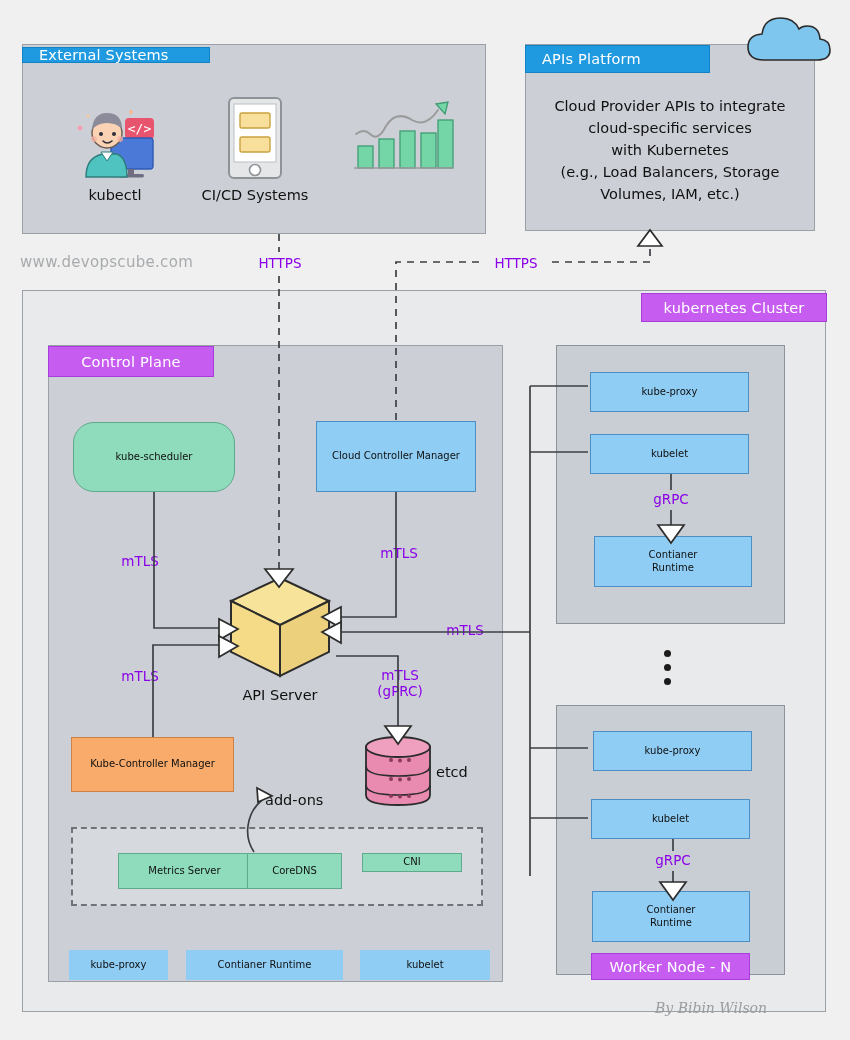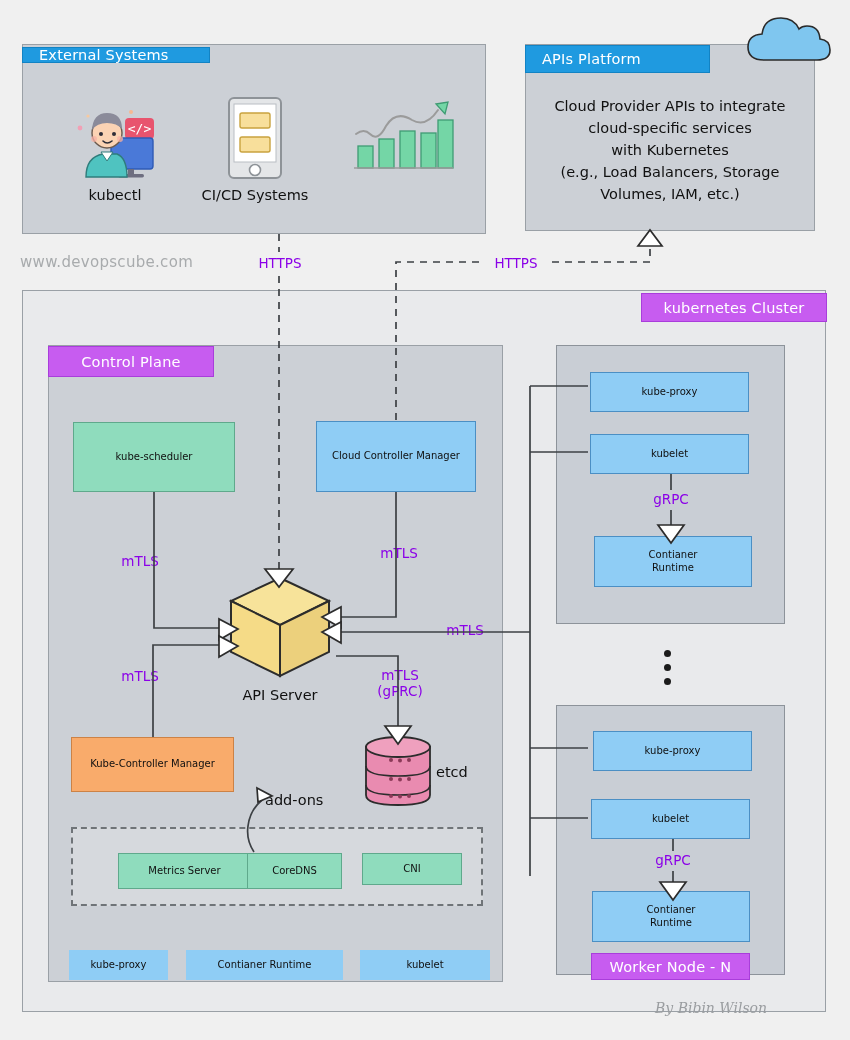--- a/index.html
+++ b/index.html
@@ -138,21 +138,21 @@
   <div class="panel lightgrey-panel" style="left:22px;top:290px;width:804px;height:722px;"></div>
   <div class="tab tab-purple" style="left:641px;top:293px;width:186px;height:29px;">
     <span>kubernetes Cluster</span>
   </div>
 
   <div class="panel grey-panel" style="left:48px;top:345px;width:455px;height:637px;"></div>
   <div class="tab tab-purple" style="left:48px;top:346px;width:166px;height:31px;">
     <span>Control Plane</span>
   </div>
 
-  <div class="box box-green" style="left:73px;top:422px;width:162px;height:70px;">kube-scheduler</div>
+  <div class="box box-green" style="left:73px;top:422px;width:162px;height:70px;border-radius:21px;">kube-scheduler</div>
 
   <div class="box box-blue" style="left:316px;top:421px;width:160px;height:71px;padding:16px 14px;">Cloud Controller Manager</div>
 
   <div class="box box-orange" style="left:71px;top:737px;width:163px;height:55px;padding:0 10px;">Kube-Controller Manager</div>
 
   <svg style="position:absolute;left:226px;top:575px;" width="108" height="104" viewBox="0 0 108 104">
     <path d="M54 3 L103 26 L54 50 L5 26 Z" fill="#f7e39a" stroke="#2c2c2c" stroke-width="2"></path>
     <path d="M5 26 L54 50 L54 101 L5 77 Z" fill="#f5db87" stroke="#2c2c2c" stroke-width="2"></path>
     <path d="M103 26 L54 50 L54 101 L103 77 Z" fill="#ecd07c" stroke="#2c2c2c" stroke-width="2"></path>
   </svg>
@@ -173,21 +173,21 @@
       <circle cx="38" cy="61.5" r="2" fill="#8b3a58"></circle>
       <circle cx="47" cy="61" r="2" fill="#8b3a58"></circle>
   </svg>
   <div class="plain" style="left:436px;top:763px;width:60px;text-align:left;">etcd</div>
 
   <div class="panel" style="left:71px;top:827px;width:412px;height:79px;border:2px dashed #6f7478;background:#d6d9dd;"></div>
   <div class="plain" style="left:265px;top:791px;width:90px;text-align:left;">add-ons</div>
 
   <div class="box box-green" style="left:90px;top:853px;width:133px;height:36px;margin-left:28px;">Metrics Server</div>
   <div class="box box-green" style="left:247px;top:853px;width:95px;height:36px;">CoreDNS</div>
-  <div class="box box-green" style="left:362px;top:853px;width:100px;height:32px;">CNI</div>
+  <div class="box box-green" style="left:362px;top:853px;width:100px;height:19px;">CNI</div>
 
   <div class="box box-blue box-flat" style="left:69px;top:950px;width:99px;height:30px;">kube-proxy</div>
   <div class="box box-blue box-flat" style="left:186px;top:950px;width:157px;height:30px;">Contianer Runtime</div>
   <div class="box box-blue box-flat" style="left:360px;top:950px;width:130px;height:30px;">kubelet</div>
 
   <div class="panel node-panel" style="left:556px;top:345px;width:229px;height:279px;"></div>
   <div class="box box-blue" style="left:590px;top:372px;width:159px;height:40px;">kube-proxy</div>
   <div class="box box-blue" style="left:590px;top:434px;width:159px;height:40px;">kubelet</div>
   <div class="box box-blue" style="left:594px;top:536px;width:158px;height:51px;white-space:pre-line;">Contianer
 Runtime</div>

